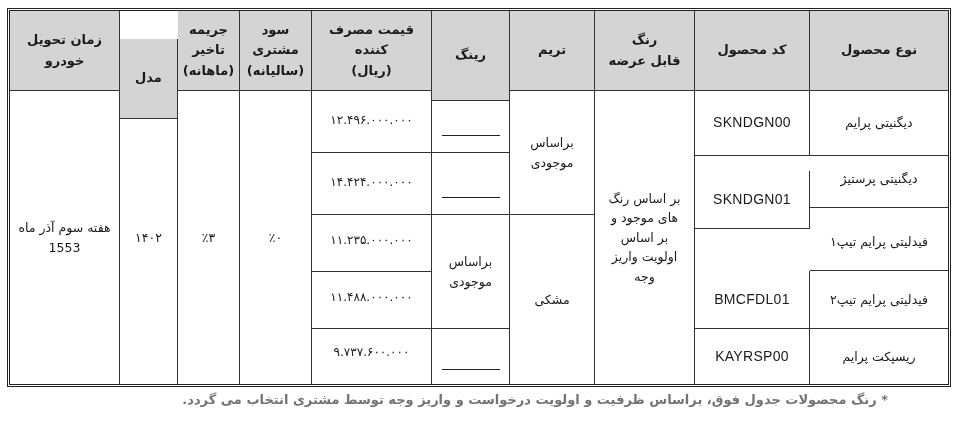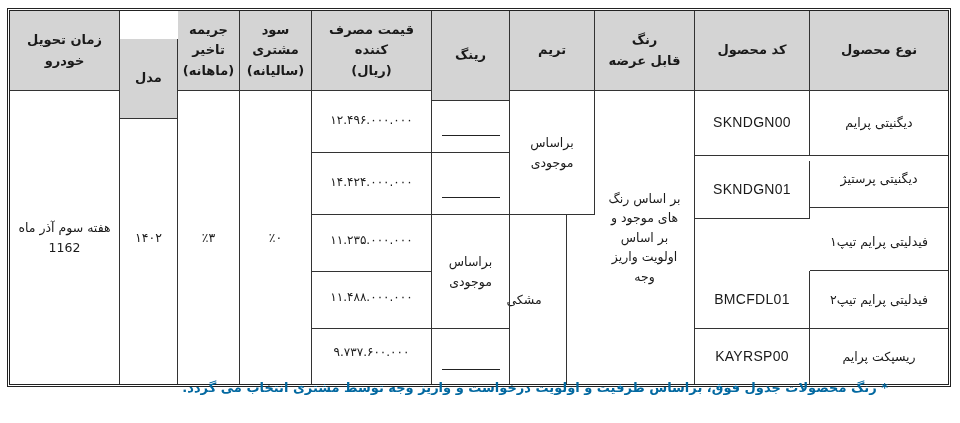--- a/index.html
+++ b/index.html
@@ -8,21 +8,21 @@
   .tbl { position:absolute; left:7px; top:8px; width:944px; height:379px;
          border:3px double #222; box-sizing:border-box; }
   .cell { position:absolute; box-sizing:border-box; border-right:1px solid #333; border-bottom:1px solid #333;
           display:flex; align-items:center; justify-content:center; text-align:center;
           direction:rtl; font-size:12.5px; line-height:1.55; }
   .hdr { background:#d4d4d4; font-weight:bold; font-size:13px; }
   .code { direction:ltr; font-family:"Liberation Sans", sans-serif; font-size:14px; letter-spacing:0.3px; }
   .price { direction:ltr; font-size:12px; letter-spacing:0.5px; align-items:flex-start; padding-top:20px; }
   .dash { align-items:flex-end; padding-bottom:16px; }
   .dash span { display:block; width:58px; border-top:1.5px solid #222; }
-  .footnote { position:absolute; right:72px; top:380px; direction:rtl; font-size:13px; font-weight:bold; color:#0369a1; }
+  .footnote { position:absolute; right:72px; top:392px; direction:rtl; font-size:13px; font-weight:bold; color:#737373; }
 </style>
 </head>
 <body>
 
 <div class="tbl">
 
   <div class="cell hdr" style="left:800px;top:0;width:138px;height:80px;border-right:none;">
       <span style="white-space:pre-line">نوع محصول</span>
     </div>
   <div class="cell hdr" style="left:685px;top:0;width:115px;height:80px;">
@@ -73,21 +73,21 @@
   <div class="cell" style="left:800px;top:260px;width:138px;height:58px;border-right:none;">
       <span>فیدلیتی پرایم تیپ۲</span>
     </div>
   <div class="cell" style="left:800px;top:318px;width:138px;height:55px;border-right:none;border-bottom:none;">
       <span>ریسپکت پرایم</span>
     </div>
 
   <div class="cell code" style="left:685px;top:80px;width:115px;height:65px;">
       <span>SKNDGN00</span>
     </div>
-  <div class="cell code" style="left:685px;top:150px;width:115px;height:58px;">
+  <div class="cell code" style="left:685px;top:160px;width:115px;height:58px;">
       <span>SKNDGN01</span>
     </div>
   <div class="cell code" style="left:685px;top:260px;width:115px;height:58px;">
       <span>BMCFDL01</span>
     </div>
   <div class="cell code" style="left:685px;top:318px;width:115px;height:55px;border-bottom:none;justify-content:center;">
       <span>KAYRSP00</span>
     </div>
 
   <div class="cell" style="left:585px;top:80px;width:100px;height:293px;border-bottom:none;">
@@ -95,21 +95,21 @@
 های موجود و
 بر اساس
 اولویت واریز
 وجه</span>
     </div>
 
   <div class="cell" style="left:500px;top:80px;width:85px;height:124px;">
       <span style="white-space:pre-line">براساس
 موجودی</span>
     </div>
-  <div class="cell" style="left:472px;top:204px;width:85px;height:169px;border-bottom:none;">
+  <div class="cell" style="left:500px;top:204px;width:85px;height:169px;border-bottom:none;">
       <span style="white-space:pre-line">مشکی</span>
     </div>
 
   <div class="cell dash" style="left:422px;top:80px;width:78px;height:62px;">
       <span></span>
     </div>
   <div class="cell dash" style="left:422px;top:142px;width:78px;height:62px;">
       <span></span>
     </div>
   <div class="cell" style="left:422px;top:204px;width:78px;height:114px;">
@@ -140,17 +140,17 @@
       <span>٪۰</span>
     </div>
   <div class="cell" style="left:168px;top:80px;width:62px;height:293px;border-bottom:none;">
       <span>٪۳</span>
     </div>
   <div class="cell" style="left:110px;top:80px;width:58px;height:293px;border-bottom:none;">
       <span>۱۴۰۲</span>
     </div>
   <div class="cell" style="left:0;top:80px;width:110px;height:293px;border-bottom:none;">
       <span style="white-space:pre-line">هفته سوم آذر ماه
-1162</span>
+1553</span>
     </div>
 </div>
 
 <div class="footnote">* رنگ محصولات جدول فوق، براساس ظرفیت و اولویت درخواست و واریز وجه توسط مشتری انتخاب می گردد.</div>
 
 </body></html>

